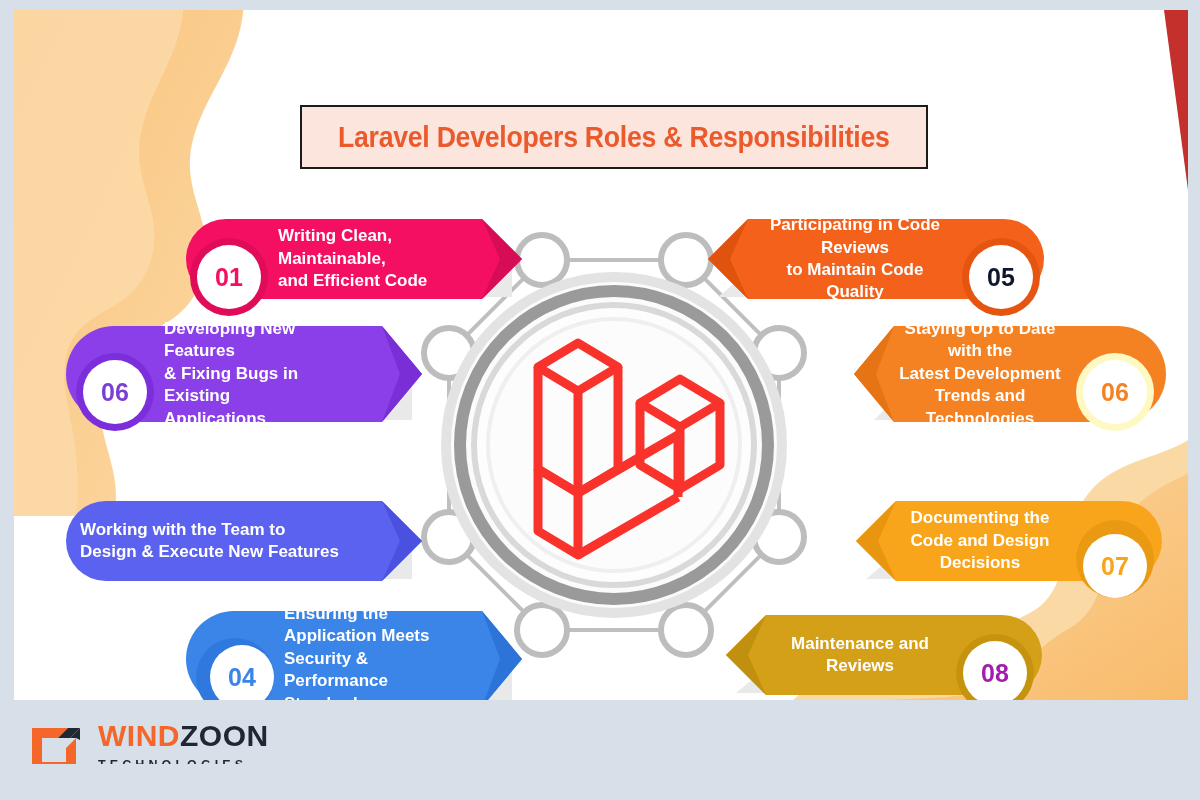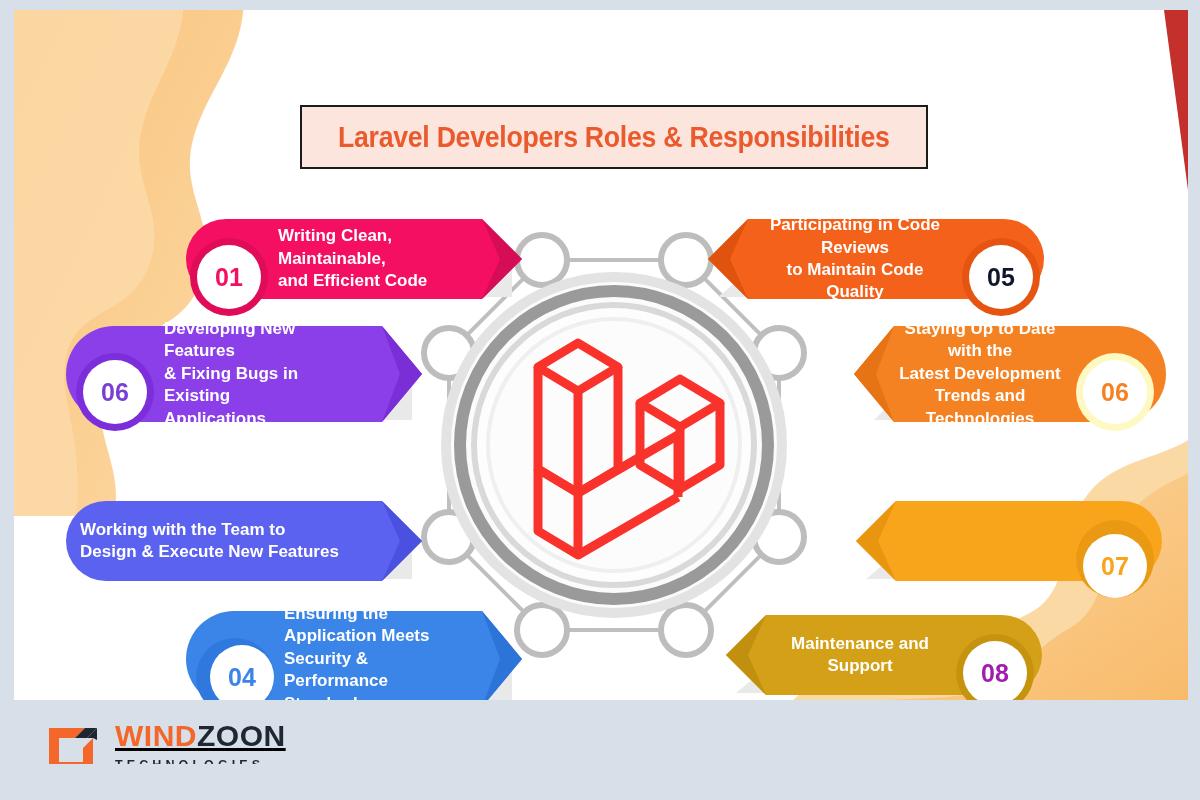--- a/index.html
+++ b/index.html
@@ -67,21 +67,21 @@
   }
   .label {
     color: #ffffff; font-weight: bold; font-size: 17px; line-height: 1.32;
     font-family: "Liberation Sans Narrow","Liberation Sans",sans-serif;
     white-space: pre-line;
   }
   .item.left .label { text-align: left; margin-left: 10px; padding-right: 14px; }
   .item.right .label { text-align: center; margin-right: 10px; padding-left: 14px; }
 
   
-  .footer-logo { position: absolute; left: 45px; top: 718px; display: flex; align-items: center; text-decoration: underline; }
+  .footer-logo { position: absolute; left: 28px; top: 718px; display: flex; align-items: center; }
   .logo-mark { width: 56px; height: 56px; position: relative; }
   .logo-words { margin-left: 14px; }
   .logo-title { font-size: 30px; font-weight: bold; letter-spacing: 0.5px; line-height: 1; }
   .logo-title .wind { color: #f4662a; }
   .logo-title .zoon { color: #1f2733; }
   .logo-sub {
     font-size: 12.5px; letter-spacing: 4.1px; color: #1f2733;
     font-weight: bold; margin-top: 7px;
   }
 </style>
@@ -271,34 +271,36 @@
     <div class="item right" id="item6" style="left:820px; top:487px; width:332px; height:88px;">
       <svg class="bar-shape" width="332" height="88" viewBox="0 0 332 88">
         <path d="M70,82 H288 L32,82 L70,50 Z" fill="#e9e9e9"></path>
         <path d="M288,4 H62 L22,44 L62,84 H288 A40,40 0 0 0 288,4 Z" fill="#F9A51B"></path>
         <path d="M62,4 L22,44 L62,84 L44,44 Z" fill="#e8950f"></path>
       </svg>
       <div class="content" style="padding-right:12px; padding-left:46px;">
         <div class="badge-wrap" style="background:#ea9a12;align-items:flex-end;">
           <div class="badge" style="color:#F9A51B;">07</div>
         </div>
+        <div class="label">Documenting the
+Code and Design Decisions</div>
       </div>
     </div>
 
     <div class="item right" id="item7" style="left:690px; top:601px; width:342px; height:88px;">
       <svg class="bar-shape" width="342" height="88" viewBox="0 0 342 88">
         <path d="M70,82 H298 L32,82 L70,50 Z" fill="#e9e9e9"></path>
         <path d="M298,4 H62 L22,44 L62,84 H298 A40,40 0 0 0 298,4 Z" fill="#D4A017"></path>
         <path d="M62,4 L22,44 L62,84 L44,44 Z" fill="#c2900f"></path>
       </svg>
       <div class="content" style="padding-right:12px; padding-left:56px;">
         <div class="badge-wrap" style="background:#c6930f;">
           <div class="badge" style="color:#a21caf;">08</div>
         </div>
-        <div class="label">Maintenance and Support</div>
+        <div class="label">Maintenance and Reviews</div>
       </div>
     </div>
 
   </div>
 
   <div class="footer-logo">
     <div class="logo-mark">
       <svg width="56" height="56" viewBox="0 0 56 56">
         <path d="M4,10 H40 L30,20 H14 V44 H38 V30 L48,20 V54 H4 Z" fill="#f4662a"></path>
         <path d="M30,20 L40,10 H52 L42,20 Z" fill="#1f2733"></path>

